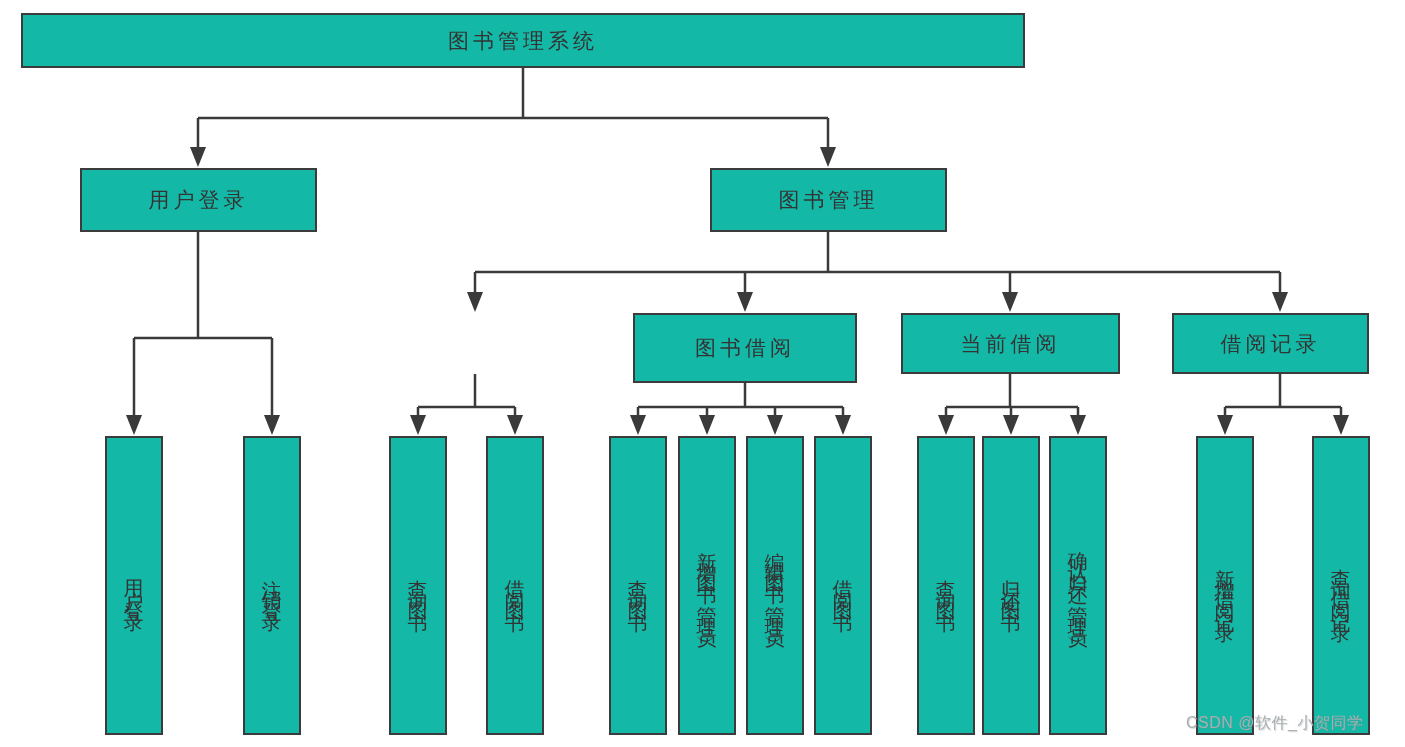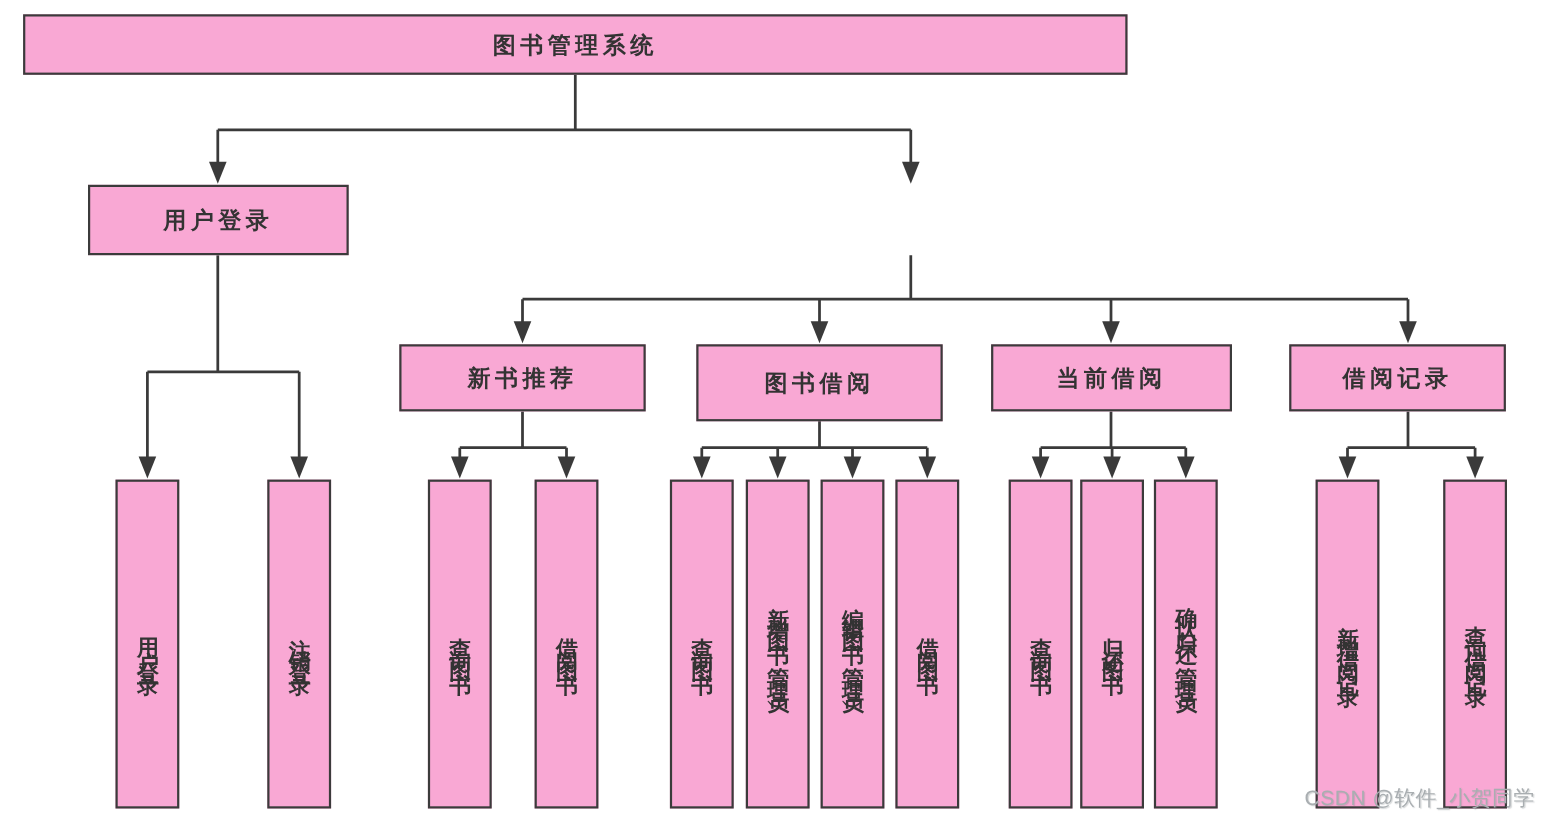--- a/index.html
+++ b/index.html
@@ -4,33 +4,33 @@
 <style>
   html,body { margin:0; padding:0; background:#ffffff; }
   .canvas {
     position:relative; width:1405px; height:747px;
     background:#ffffff; overflow:hidden;
     font-family:"Liberation Sans", sans-serif;
   }
   svg.connectors { position:absolute; left:0; top:0; display:block; }
   .box {
     position:absolute; box-sizing:border-box;
-    border:2.5px solid #3b3b3b; background:#f9a8d4;
+    border:2.5px solid #3b3b3b; background:#14b8a6;
     display:flex; align-items:center; justify-content:center;
-    color:#333333; z-index:2;font-weight:bold;
+    color:#333333; z-index:2;
   }
   .box.h .lbl { font-size:21px; letter-spacing:4px; white-space:nowrap; }
   .box.v .lbl {
     writing-mode:vertical-rl; text-orientation:mixed;
     font-size:20px; letter-spacing:11px; line-height:1;
     white-space:nowrap;
   }
   .watermark {
     position:absolute; left:1186px; top:713px; z-index:6;
-    font-size:19px; color:#a9aeb1; letter-spacing:0.5px;
+    font-size:16px; color:#a9aeb1; letter-spacing:0.5px;
     white-space:nowrap;
     text-shadow:1px 1px 1px rgba(130,135,138,0.35);
   }
 </style>
 </head>
 <body>
 
 <div class="canvas">
 
   <svg class="connectors" width="1405" height="747" viewBox="0 0 1405 747">
@@ -80,24 +80,24 @@
     </g>
   </svg>
 
   <div class="box h" style="left:21px;top:13px;width:1004px;height:55px">
     <span class="lbl">图书管理系统</span>
   </div>
 
   <div class="box h" style="left:80px;top:168px;width:237px;height:64px">
     <span class="lbl">用户登录</span>
   </div>
+  <div class="box h" style="left:710px;top:168px;width:237px;height:64px">
+    <span class="lbl">图书管理</span>
+  </div>
 
-  <div class="box h" style="left:363px;top:313px;width:224px;height:61px">
-    <span class="lbl">新书推荐</span>
-  </div>
   <div class="box h" style="left:633px;top:313px;width:224px;height:70px">
     <span class="lbl">图书借阅</span>
   </div>
   <div class="box h" style="left:901px;top:313px;width:219px;height:61px">
     <span class="lbl">当前借阅</span>
   </div>
   <div class="box h" style="left:1172px;top:313px;width:197px;height:61px">
     <span class="lbl">借阅记录</span>
   </div>
 

